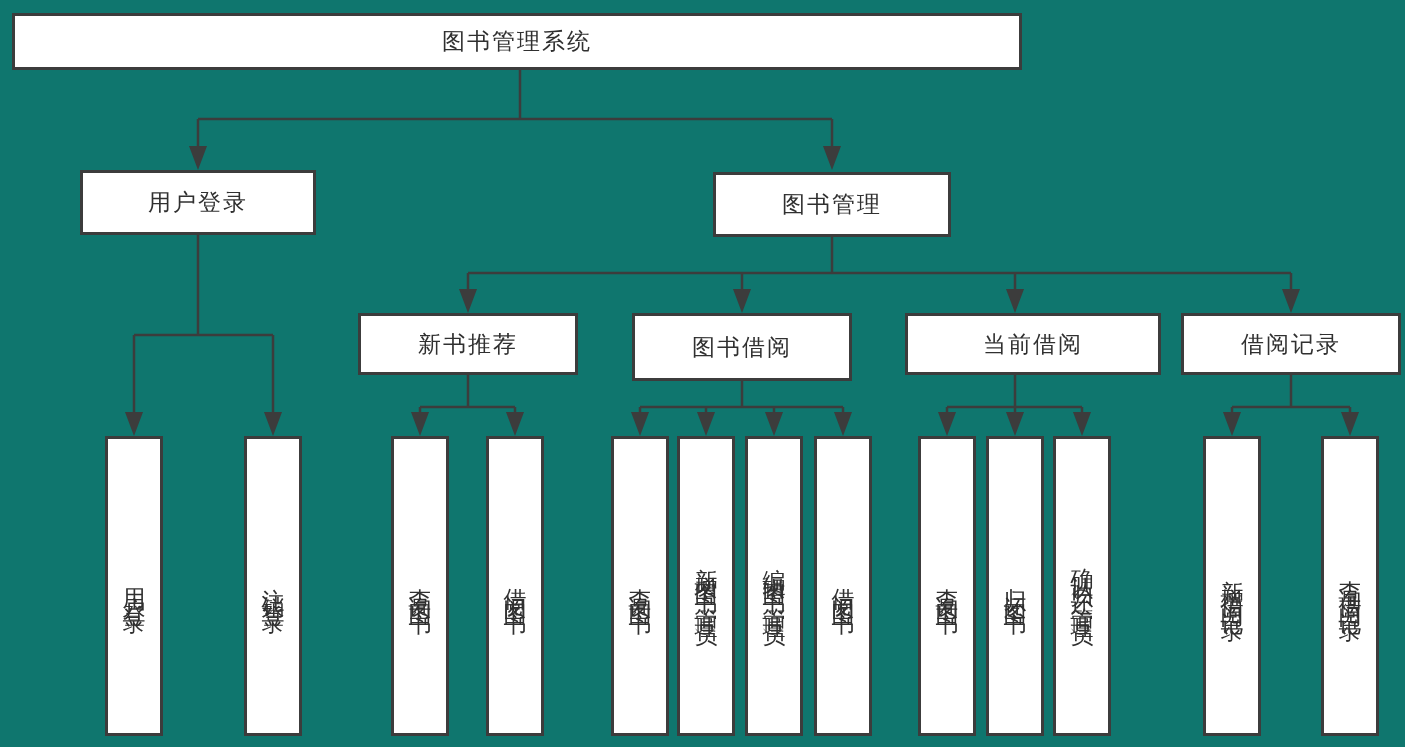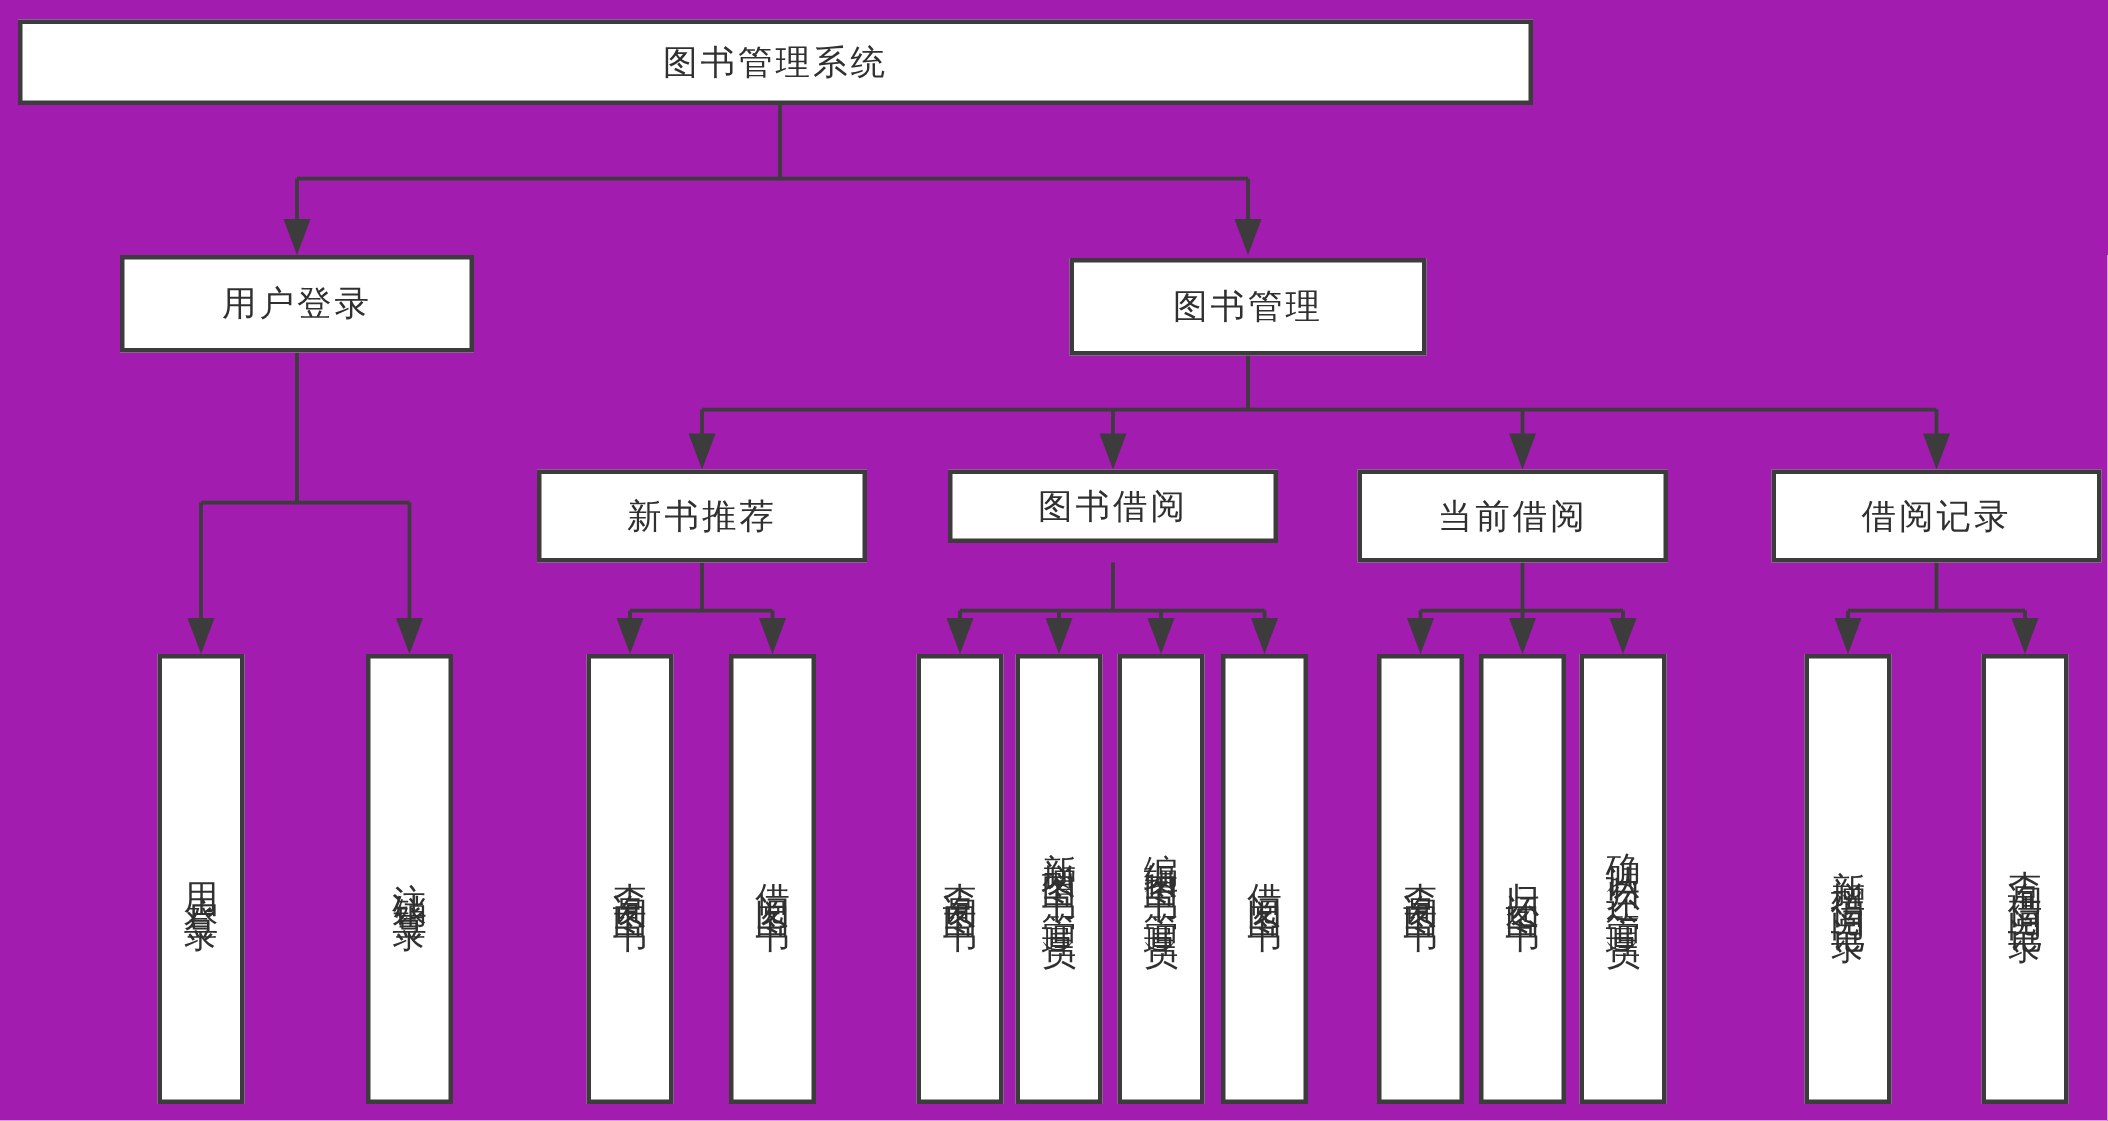--- a/index.html
+++ b/index.html
@@ -1,20 +1,20 @@
 <!DOCTYPE html>
 <html><head>
 <meta charset="utf-8">
 <style>
   html, body { margin: 0; padding: 0; background: #ffffff; }
   .stage {
     position: relative;
     width: 1405px;
     height: 747px;
-    background: #a21caf;
+    background: #0f766e;
     font-family: "Liberation Sans", sans-serif;
     overflow: hidden;
   }
   .wires {
     position: absolute;
     left: 0; top: 0;
     width: 1405px; height: 747px;
   }
   .box {
     position: absolute;
@@ -111,24 +111,24 @@
   <div class="box" style="left:80px; top:170px; width:236px; height:65px;">
     <span class="hlabel">用户登录</span>
   </div>
   <div class="box" style="left:713px; top:172px; width:238px; height:65px;">
     <span class="hlabel">图书管理</span>
   </div>
 
   <div class="box" style="left:358px; top:313px; width:220px; height:62px;">
     <span class="hlabel">新书推荐</span>
   </div>
-  <div class="box" style="left:632px; top:313px; width:220px; height:49px;">
+  <div class="box" style="left:632px; top:313px; width:220px; height:68px;">
     <span class="hlabel">图书借阅</span>
   </div>
-  <div class="box" style="left:905px; top:313px; width:207px; height:62px;">
+  <div class="box" style="left:905px; top:313px; width:256px; height:62px;">
     <span class="hlabel">当前借阅</span>
   </div>
   <div class="box" style="left:1181px; top:313px; width:220px; height:62px;">
     <span class="hlabel">借阅记录</span>
   </div>
 
   <div class="box" style="left:105px; top:436px; width:58px; height:300px;">
     <span class="leaf-label">用户登录</span>
   </div>
   <div class="box" style="left:244px; top:436px; width:58px; height:300px;">

